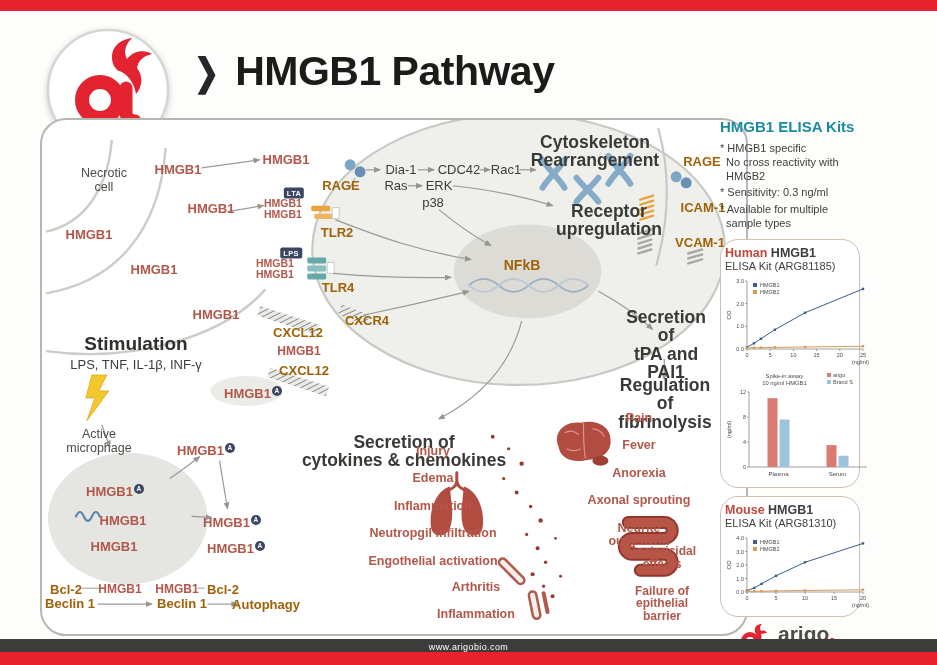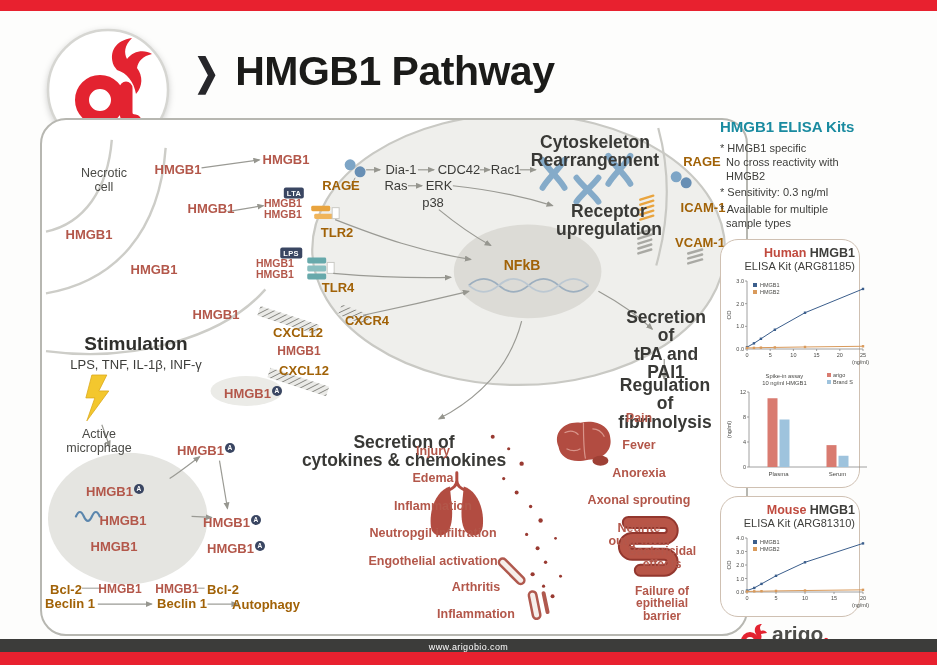--- a/index.html
+++ b/index.html
@@ -26,25 +26,25 @@
   .stim{color:#2f2f2c;font-size:19px;font-weight:800;white-space:nowrap}
   .rl{color:#b3574a;font-weight:700;font-size:12.5px}
   .rl div{line-height:1.07}
   .ab{display:inline-flex;align-items:center;justify-content:center;width:10px;height:10px;border-radius:50%;
       background:#3a4662;color:#fff;font-size:6.5px;font-weight:700;margin-left:1px;position:relative;top:-5px}
   .tag{position:absolute;transform:translate(-50%,-50%);background:#3a4662;color:#fff;font-size:7.5px;font-weight:700;
        border-radius:2px;padding:1px 3px;letter-spacing:.3px;white-space:nowrap}
   .sidebar{position:absolute;left:720px;top:118px;width:140px}
   .sb-title{font-size:15px;font-weight:800;color:#1a8ba0;margin-bottom:7px}
   .bullet{font-size:11px;color:#3e3e3b;white-space:pre;line-height:1.25;margin-bottom:3px}
-  .kit-box{border:1.5px solid #cfc0b2;border-radius:18px;padding:6px 4px 3px;margin-top:8px;text-align:right;background:#fff}
+  .kit-box{border:1.5px solid #cfc0b2;border-radius:18px;padding:6px 4px 3px;margin-top:8px;text-align:left;background:#fff}
   .kit-head{font-size:12.5px;font-weight:700;color:#3e3e3b}
   .kit-head .sp{color:#c04a3e}
   .kit-sub{font-size:11px;color:#3e3e3b;margin-bottom:2px}
-  .arigo-logo{display:flex;align-items:center;gap:4px;margin:6px 0 0 18px}
+  .arigo-logo{display:flex;align-items:center;gap:10px;margin:6px 0 0 18px}
   .aname{font-size:21px;font-weight:800;color:#4c4c49;line-height:1}
   .adot{color:#e8212f}
   .atag{font-size:7.5px;color:#e8212f;letter-spacing:1.1px;font-weight:700;margin-top:1px}
   svg text{font-family:"Liberation Sans",sans-serif}
 </style>
 </head>
 <body>
 
 <div class="topbar"></div>
 

